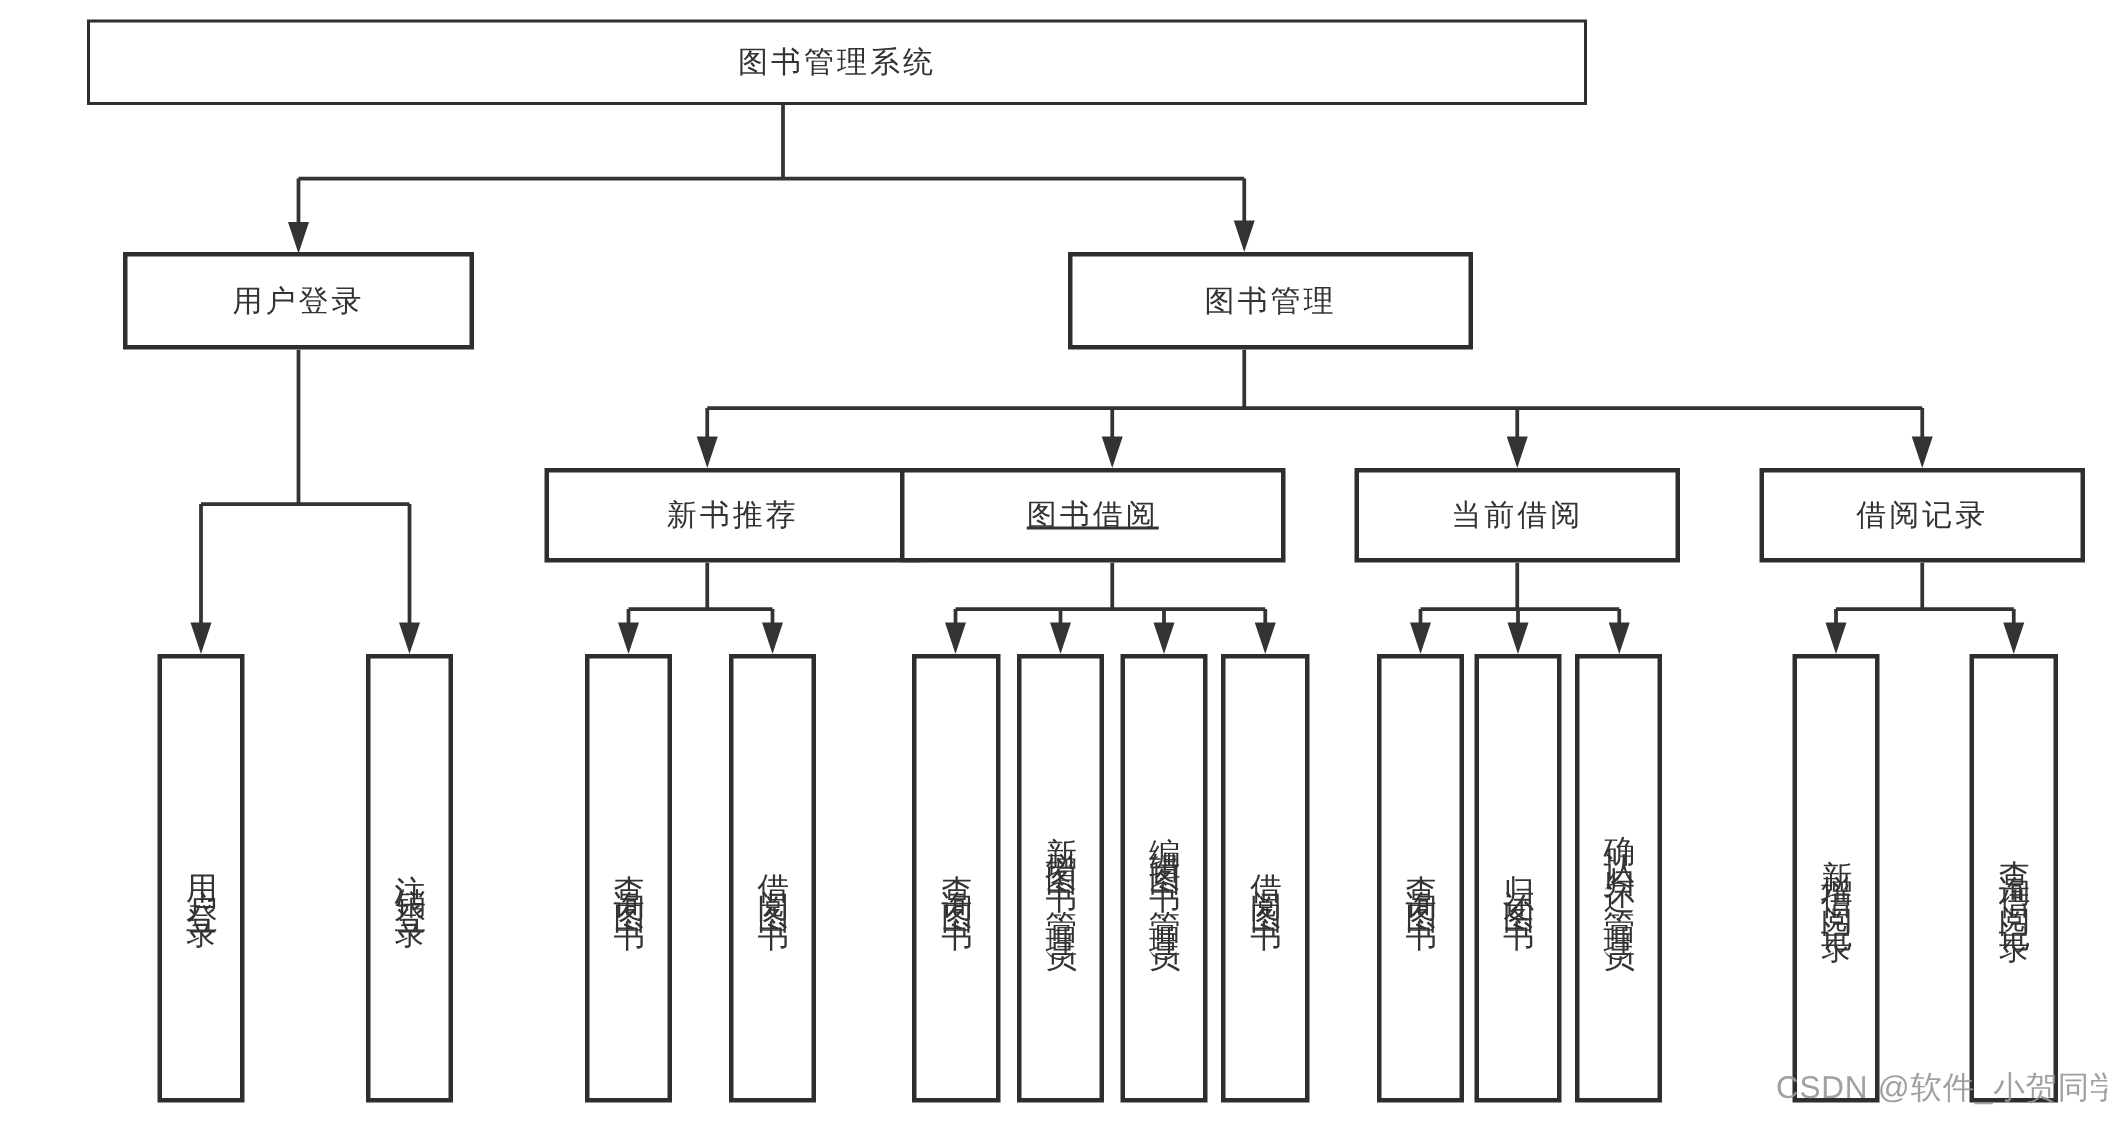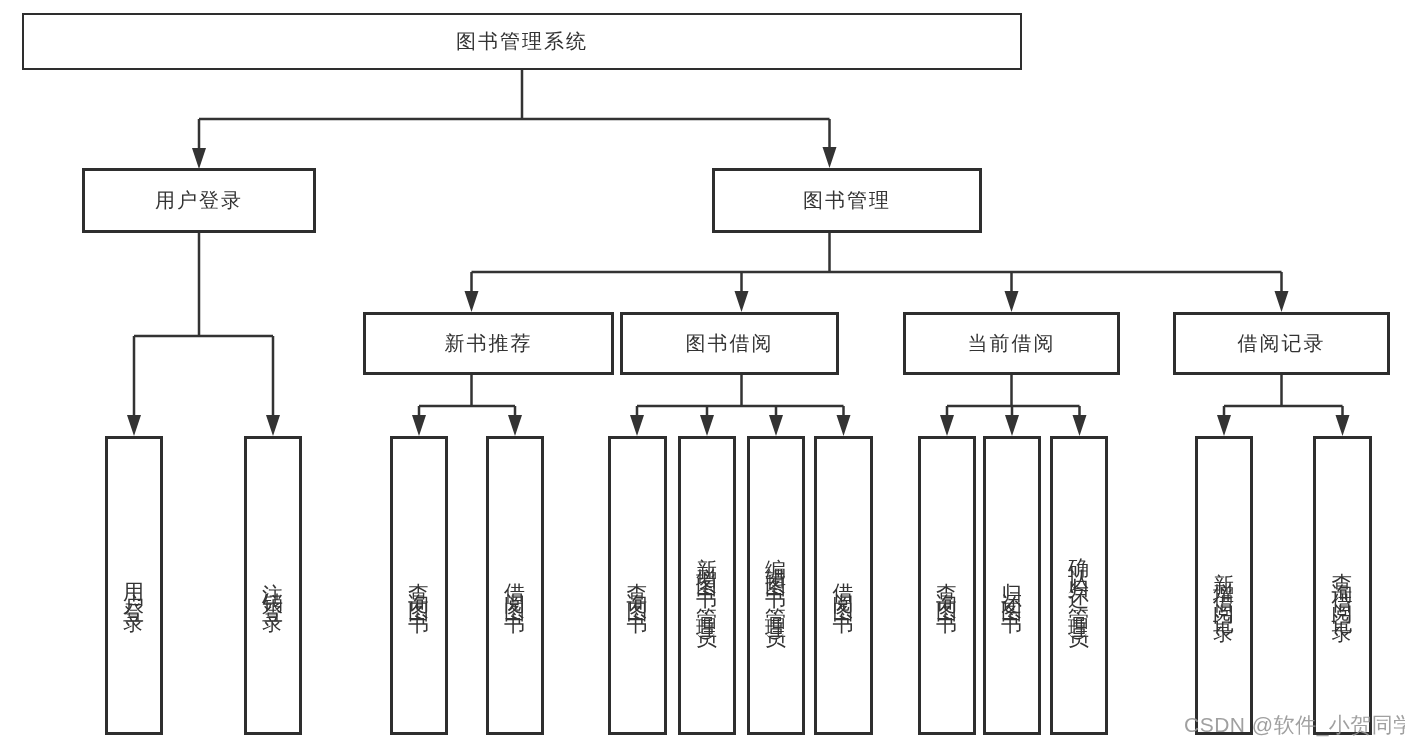--- a/index.html
+++ b/index.html
@@ -4,21 +4,21 @@
 <style>
   html,body{margin:0;padding:0;background:#ffffff;}
   body{font-family:"Liberation Sans",sans-serif;}
   .canvas{position:relative;width:1405px;height:747px;background:#ffffff;overflow:hidden;}
   .connectors{position:absolute;left:0;top:0;width:1405px;height:747px;}
   .box{
     position:absolute;box-sizing:border-box;background:#ffffff;
     border:3px solid #2e2e2e;display:flex;align-items:center;justify-content:center;
     color:#333333;text-align:center;
   }
-  .box.root{border-width:2px;}
+  .box.root{border-width:2px;margin-left:36px;}
   .h{font-size:20px;letter-spacing:2px;white-space:nowrap;}
   .v{writing-mode:vertical-rl;text-orientation:mixed;font-size:21px;letter-spacing:10px;line-height:1;}
   .wm{
     position:absolute;left:1184px;top:711px;font-size:21px;letter-spacing:0.5px;
     color:rgba(150,150,150,0.9);white-space:nowrap;
   }
 </style>
 </head>
 <body>
 
@@ -52,21 +52,21 @@
              M1224,436 L1217,415 L1231,415 Z
              M1342.5,436 L1335.5,415 L1349.5,415 Z"></path>
   </svg>
 
   <div class="box root h" style="left:22px;top:13px;width:1000px;height:57px;">图书管理系统</div>
 
   <div class="box h" style="left:82px;top:168px;width:234px;height:65px;">用户登录</div>
   <div class="box h" style="left:712px;top:168px;width:270px;height:65px;">图书管理</div>
 
   <div class="box h" style="left:363px;top:312px;width:251px;height:63px;">新书推荐</div>
-  <div class="box h" style="left:620px;top:312px;width:219px;height:63px;">图书借阅</div>
+  <div class="box h" style="left:600px;top:312px;width:257px;height:63px;text-decoration:underline;">图书借阅</div>
   <div class="box h" style="left:1173px;top:312px;width:217px;height:63px;">借阅记录</div>
   <div class="box h" style="left:903px;top:312px;width:217px;height:63px;">当前借阅</div>
 
   <div class="box v" style="left:105px;top:436px;width:58px;height:299px;">用户登录</div>
   <div class="box v" style="left:244px;top:436px;width:58px;height:299px;">注销登录</div>
 
   <div class="box v" style="left:390px;top:436px;width:58px;height:299px;">查询图书</div>
   <div class="box v" style="left:486px;top:436px;width:58px;height:299px;">借阅图书</div>
 
   <div class="box v" style="left:608px;top:436px;width:59px;height:299px;">查询图书</div>

